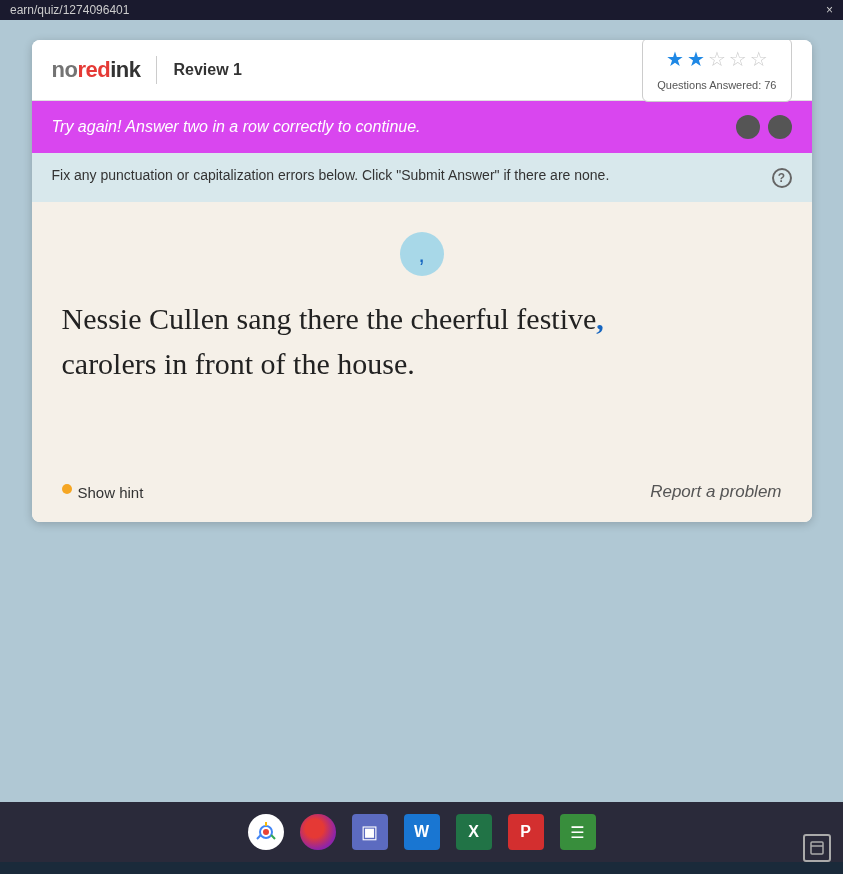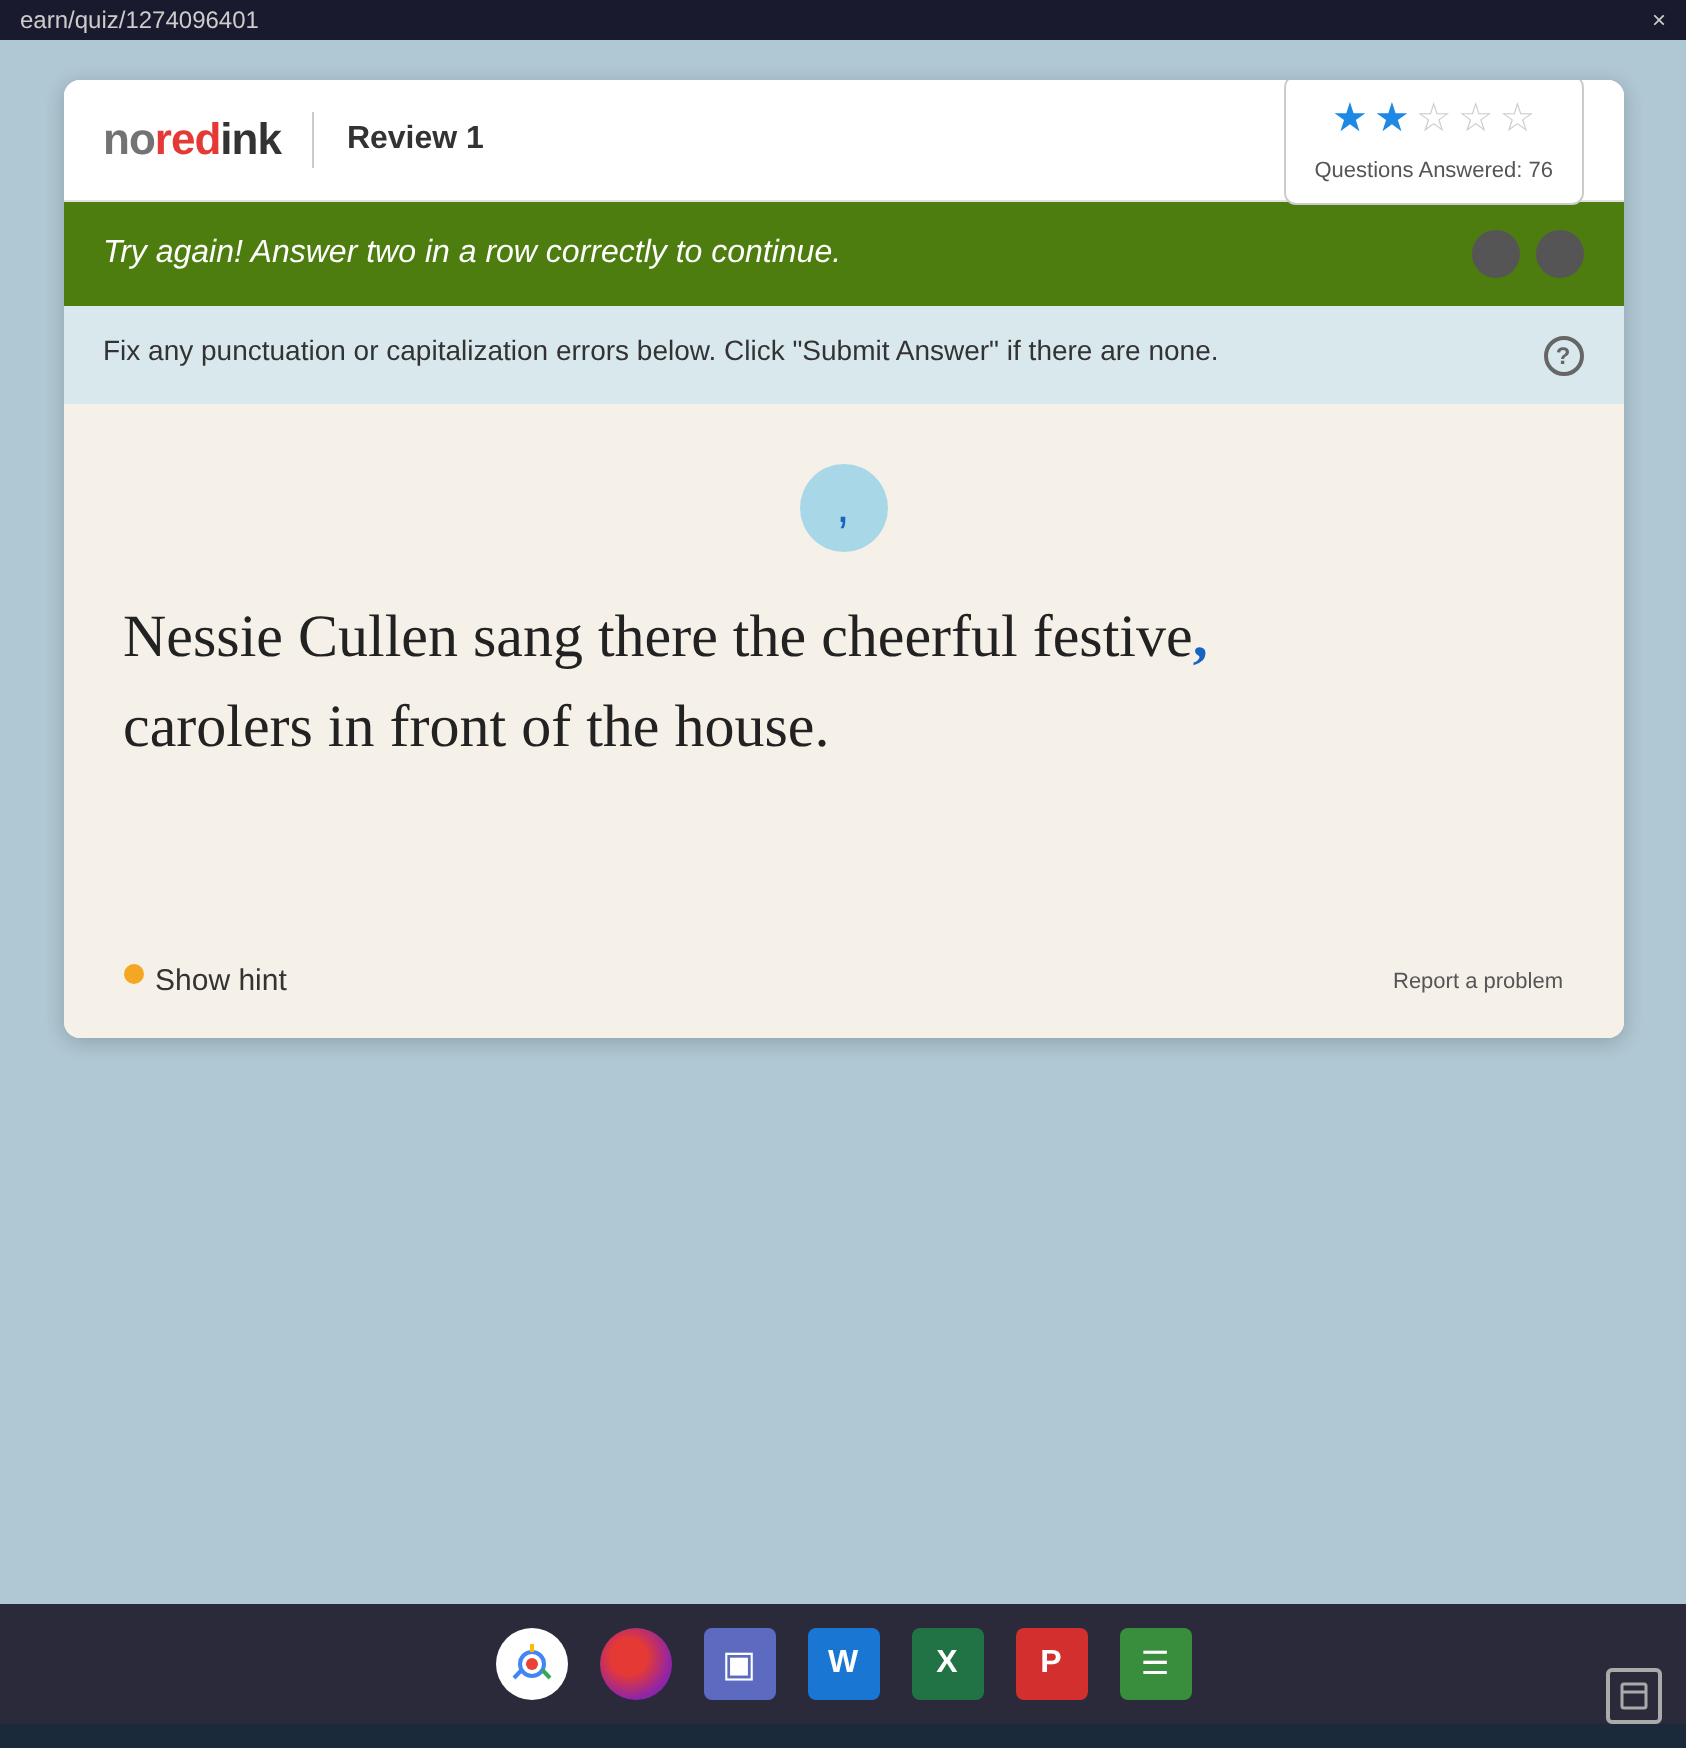--- a/index.html
+++ b/index.html
@@ -127,21 +127,21 @@
       color: #ccc;
     }
 
     .questions-answered {
       font-size: 11px;
       color: #555;
     }
 
     
     .blue-banner {
-      background: #4d7c0f;
+      background: #d946ef;
       padding: 14px 20px;
       display: flex;
       align-items: center;
       justify-content: space-between;
     }
 
     .banner-text {
       color: #ffffff;
       font-size: 16px;
       font-style: italic;
@@ -258,24 +258,25 @@
       width: 10px;
       height: 10px;
       border-radius: 50%;
       background: #f5a623;
       flex-shrink: 0;
     }
 
     .report-problem {
       margin-left: auto;
       color: #555;
-      font-size: 11px;
+      font-size: 17px;
       cursor: pointer;
       background: none;
       border: none;
+      font-style: italic;
     }
 
     
     .taskbar {
       background: #2a2a3a;
       height: 60px;
       display: flex;
       align-items: center;
       justify-content: center;
       gap: 16px;

